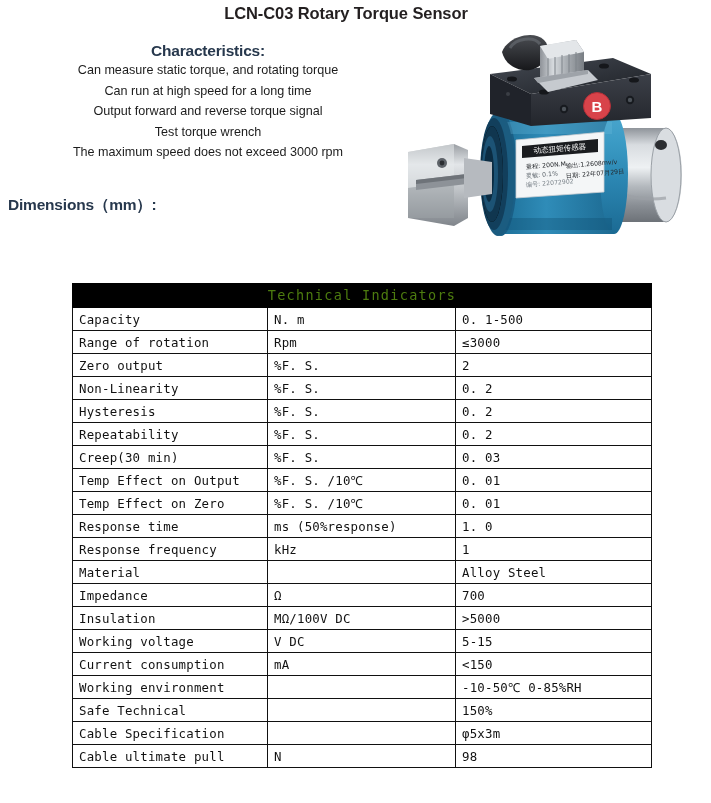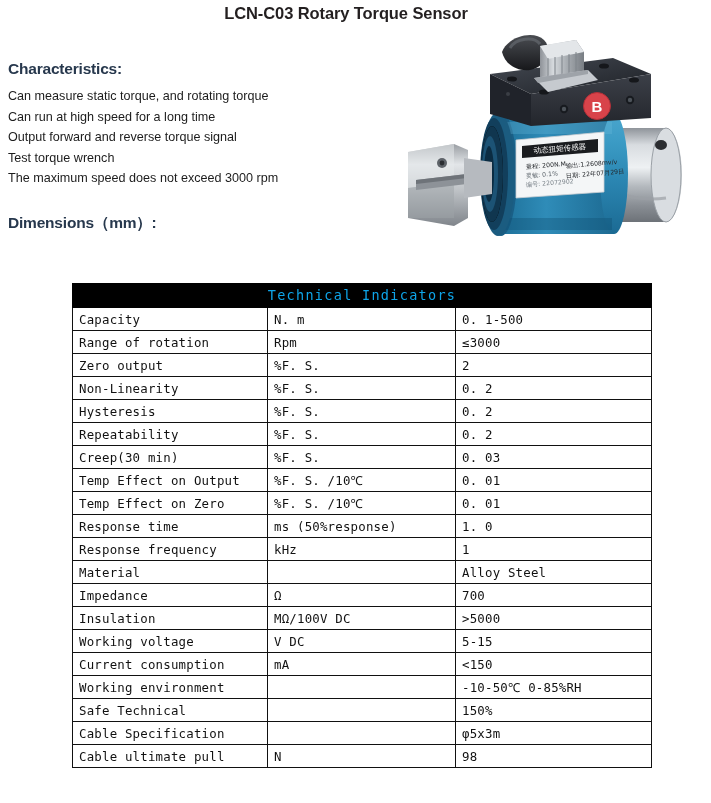--- a/index.html
+++ b/index.html
@@ -25,42 +25,43 @@
     font-size: 16.5px;
     font-weight: bold;
     color: #231f20;
     letter-spacing: -0.1px;
   }
 
   
   .char-block {
     position: absolute;
     left: 8px;
-    top: 60px;
+    top: 42px;
     width: 400px;
+    text-align: center;
   }
   .section-head {
     font-size: 15.5px;
     font-weight: bold;
     color: #27384d;
     letter-spacing: -0.2px;
   }
   .char-list {
-    margin-top: 8px;
+    margin-top: 0;
   }
   .char-line {
     font-size: 12.6px;
     color: #1c1c1c;
     line-height: 20.5px;
     white-space: nowrap;
   }
   .dims-head {
     position: absolute;
     left: 8px;
-    top: 213px;
+    top: 195px;
     font-size: 15.5px;
     font-weight: bold;
     color: #27384d;
     letter-spacing: -0.2px;
   }
 
   
   .product-photo {
     position: absolute;
     left: 398px;
@@ -82,21 +83,21 @@
     border-collapse: collapse;
     font-family: "DejaVu Sans Mono", "Liberation Mono", monospace;
     table-layout: fixed;
   }
   table.spec col.c1 { width: 195px; }
   table.spec col.c2 { width: 188px; }
   table.spec col.c3 { width: 196px; }
 
   table.spec th.tbl-title {
     background: #000000;
-    color: #0ea5e9;
+    color: #4d7c0f;
     font-weight: normal;
     font-size: 13.5px;
     letter-spacing: 1.3px;
     height: 23px;
     line-height: 23px;
     padding: 0;
     text-align: center;
     border: 1.6px solid #000000;
   }
   table.spec td {

